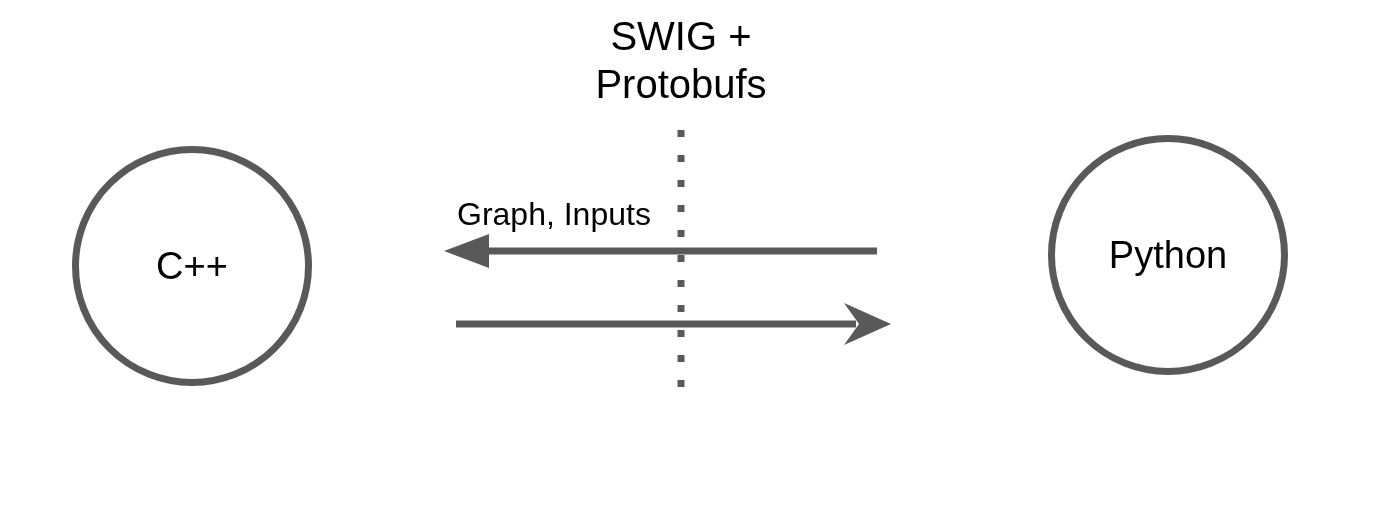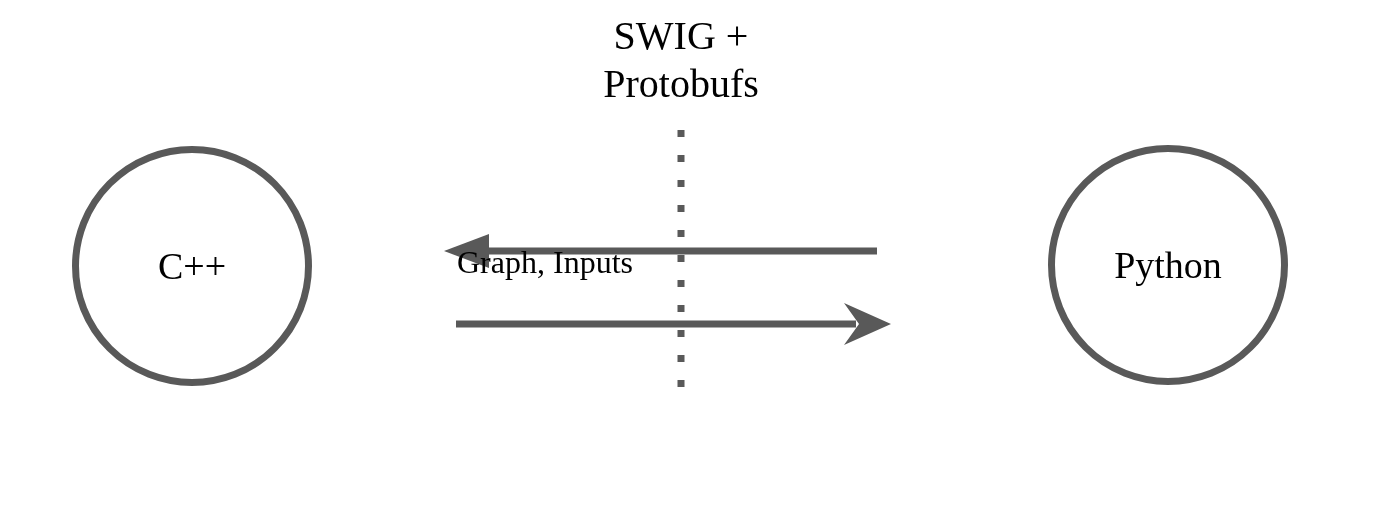--- a/index.html
+++ b/index.html
@@ -5,21 +5,21 @@
   html, body {
     margin: 0;
     padding: 0;
     background: #ffffff;
   }
   .canvas {
     position: relative;
     width: 1400px;
     height: 400px;
     background: #ffffff;
-    font-family: Liberation Serif, serif;
+    font-family: Liberation Sans, sans-serif;
     color: #000000;
     overflow: hidden;
   }
   .svg-layer {
     position: absolute;
     left: 0;
     top: 0;
     width: 1400px;
     height: 523px;
   }
@@ -40,32 +40,31 @@
     height: 240px;
     box-sizing: border-box;
     border: 7px solid #595959;
     border-radius: 50%;
     background: #ffffff;
     display: flex;
     align-items: center;
     justify-content: center;
   }
   .node-left  { left: 72px;  top: 146px; }
-  .node-right { left: 1048px; top: 145px; }
+  .node-right { left: 1048px; top: 135px; }
   .node-label {
     font-size: 38px;
     color: #000000;
   }
   .arrow-label {
     position: absolute;
     font-size: 32px;
     line-height: 1;
     color: #000000;
     white-space: nowrap;
-    margin-top: 48px;
   }
   .arrow-label-top    { left: 457px; top: 198px; }
   .arrow-label-bottom { left: 695px; top: 344px; }
 </style>
 </head>
 <body>
 
 <div class="canvas">
 
   <svg class="svg-layer" viewBox="0 0 1400 523" xmlns="http://www.w3.org/2000/svg">

